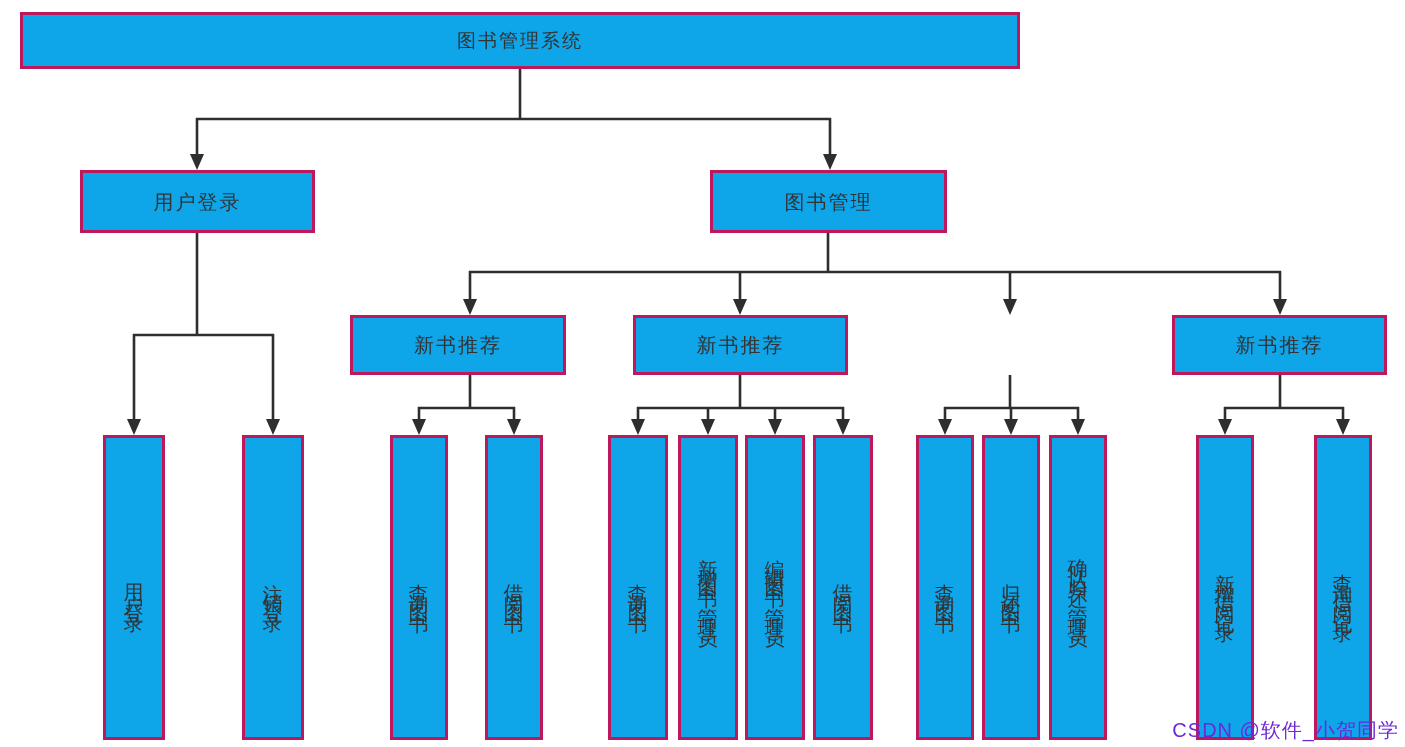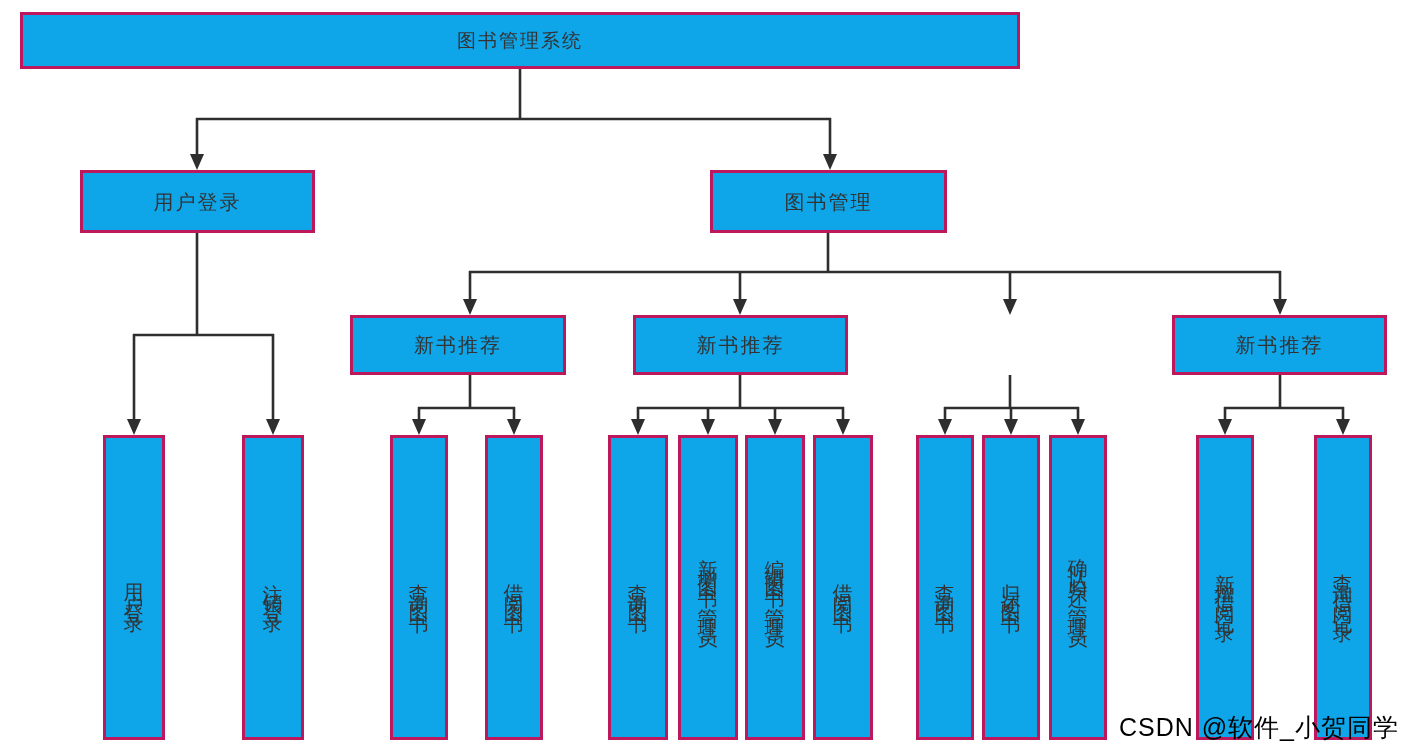--- a/index.html
+++ b/index.html
@@ -57,22 +57,22 @@
   .l-cbc     {left:1049px;width:58px;}
   .l-bra     {left:1196px;width:58px;}
   .l-brq     {left:1314px;width:58px;}
   
   #edges{position:absolute;left:0;top:0;width:1405px;height:747px;pointer-events:none;}
   
   .watermark{
     position:absolute;
     right:6px;
     bottom:3px;
-    font-size:25px;
-    color:#000000;
+    font-size:20px;
+    color:#6d28d9;
     letter-spacing:1px;
     z-index:10;
     white-space:nowrap;
   }
 </style>
 </head>
 <body>
 
 <div id="stage">
 

